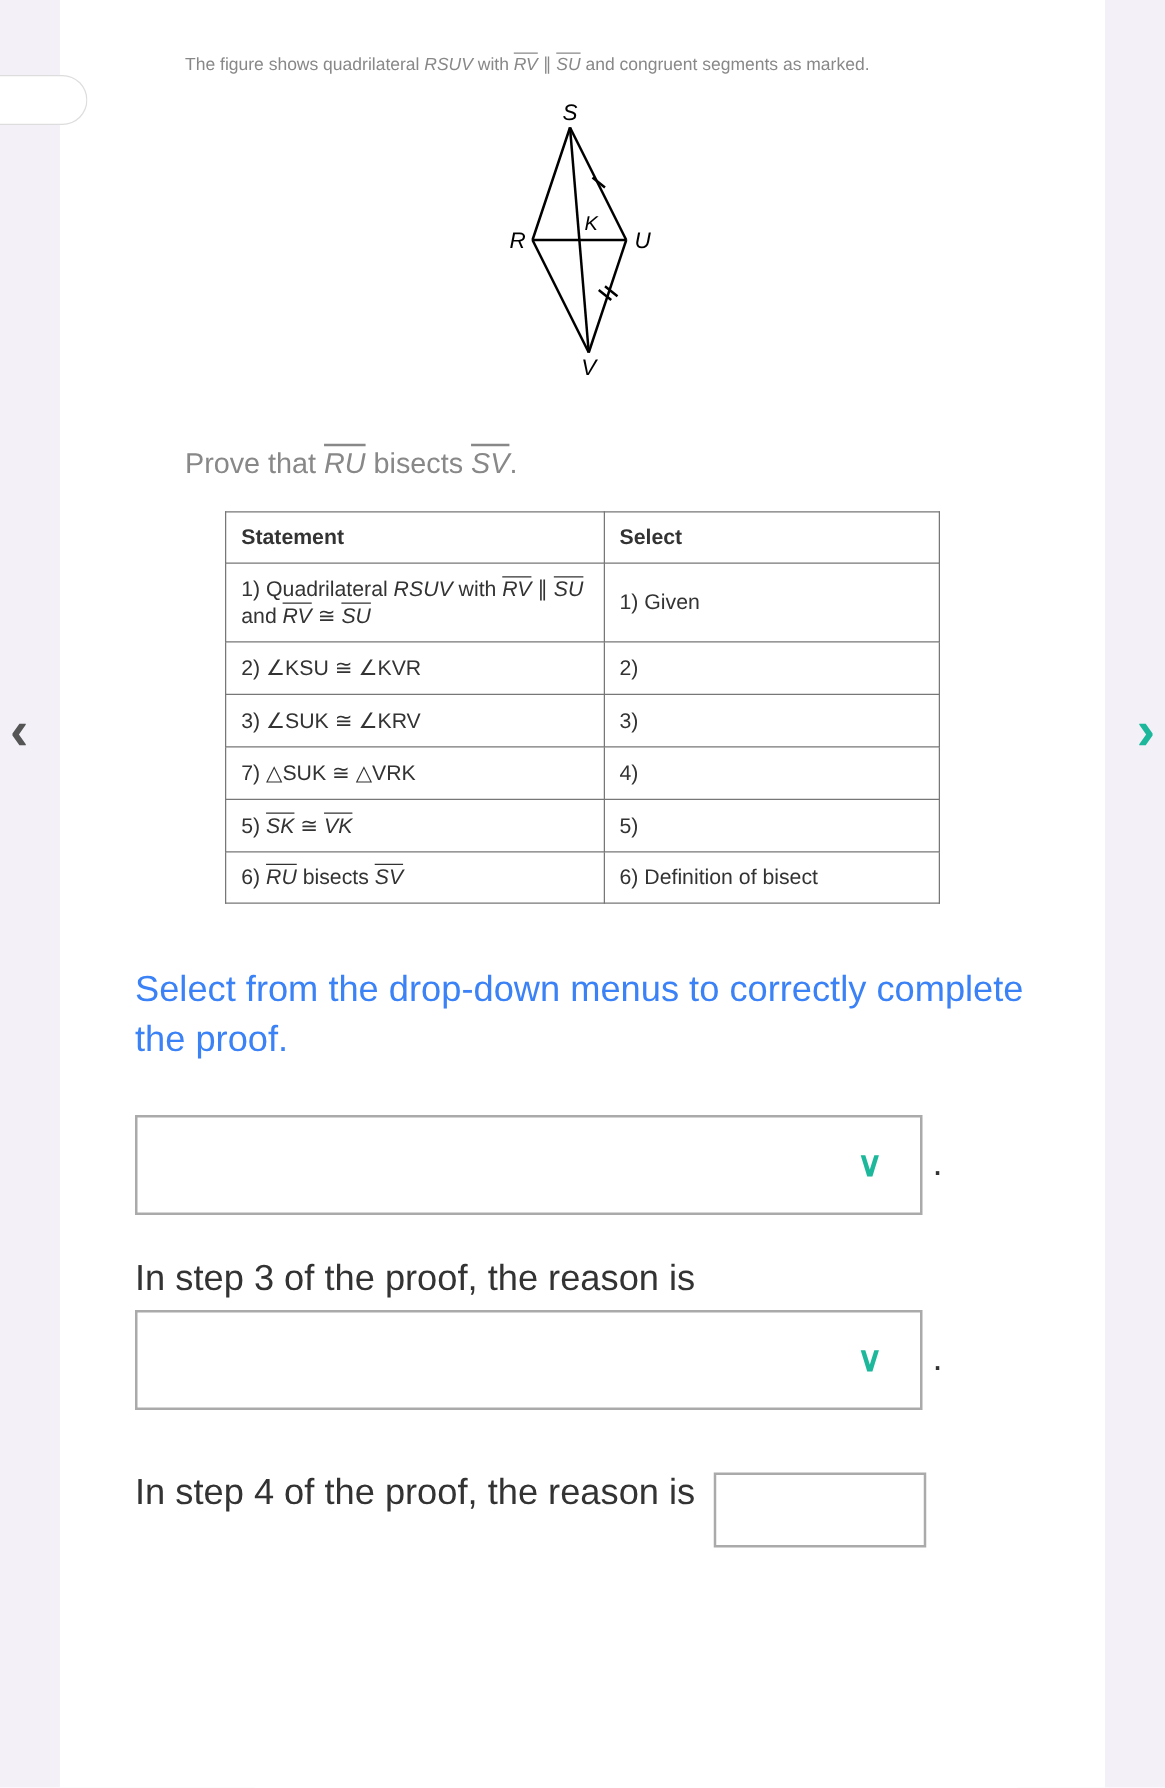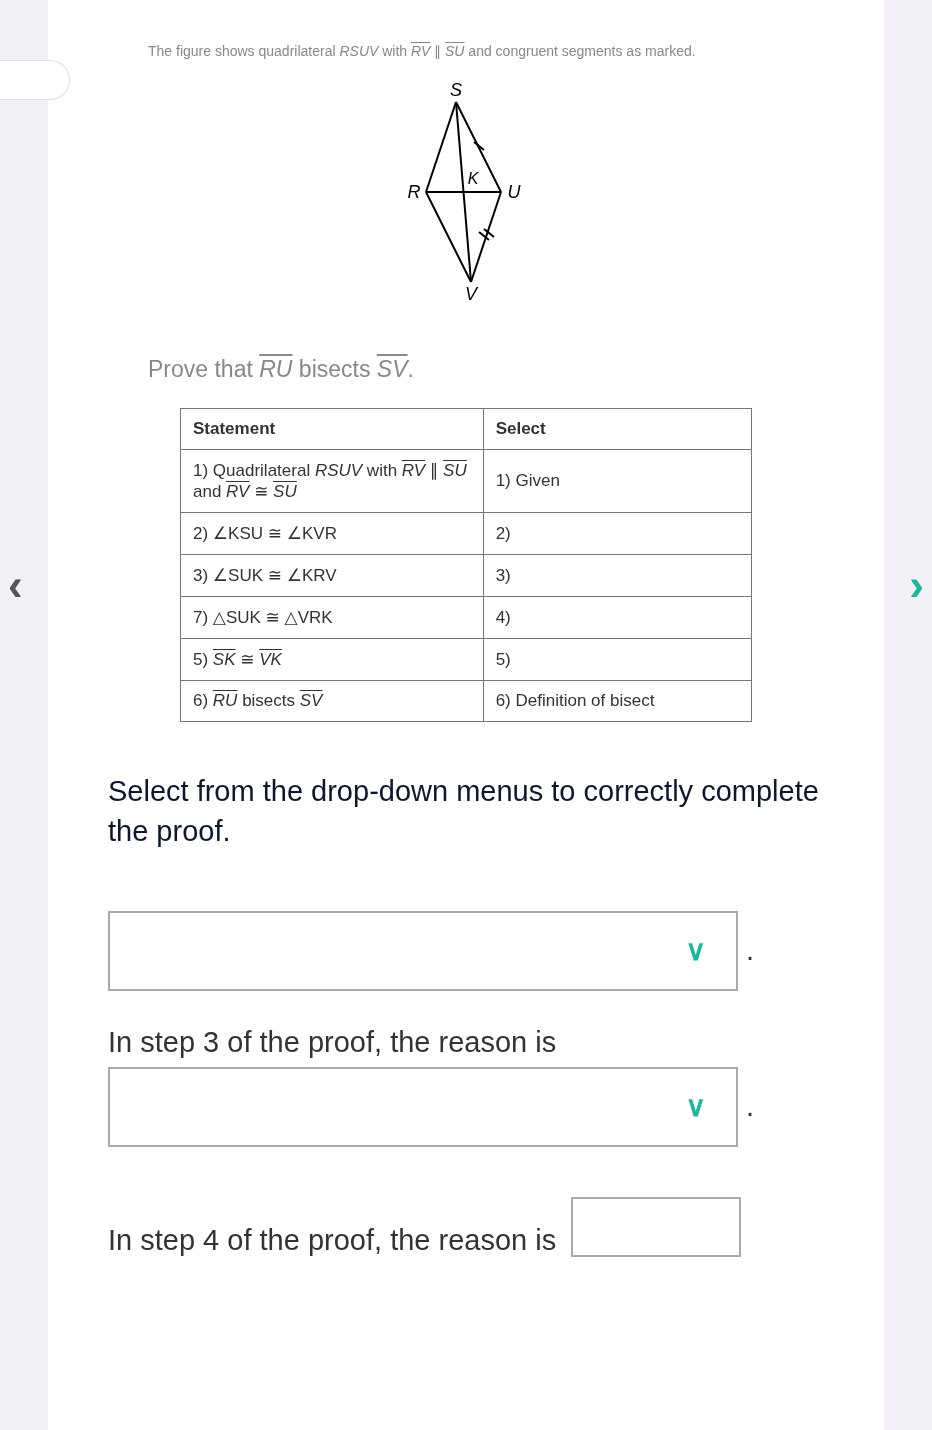--- a/index.html
+++ b/index.html
@@ -69,22 +69,22 @@
       color: #333;
     }
     .proof-table th {
       font-weight: bold;
     }
     .statement-col {
       width: 53%;
     }
     .instruction-text {
       font-size: 29px;
-      color: #0f172a;
-      margin: 30px 0 60px 0;
+      color: #3b82f6;
+      margin: 30px 0 40px 0;
       line-height: 1.35;
     }
     .step-label {
       font-size: 29px;
       color: #333;
       margin-bottom: 8px;
     }
     .dropdown-row {
       display: flex;
       align-items: center;
@@ -106,21 +106,21 @@
       font-size: 28px;
       font-weight: bold;
     }
     .period {
       font-size: 29px;
       color: #333;
       margin-left: 8px;
     }
     .step4-row {
       display: flex;
-      align-items: flex-end;
+      align-items: flex-start;
       gap: 15px;
       margin-top: 50px;
     }
     .step4-dropdown {
       width: 170px;
       height: 60px;
       border: 2px solid #aaa;
       background: #fff;
       display: flex;
       align-items: center;

